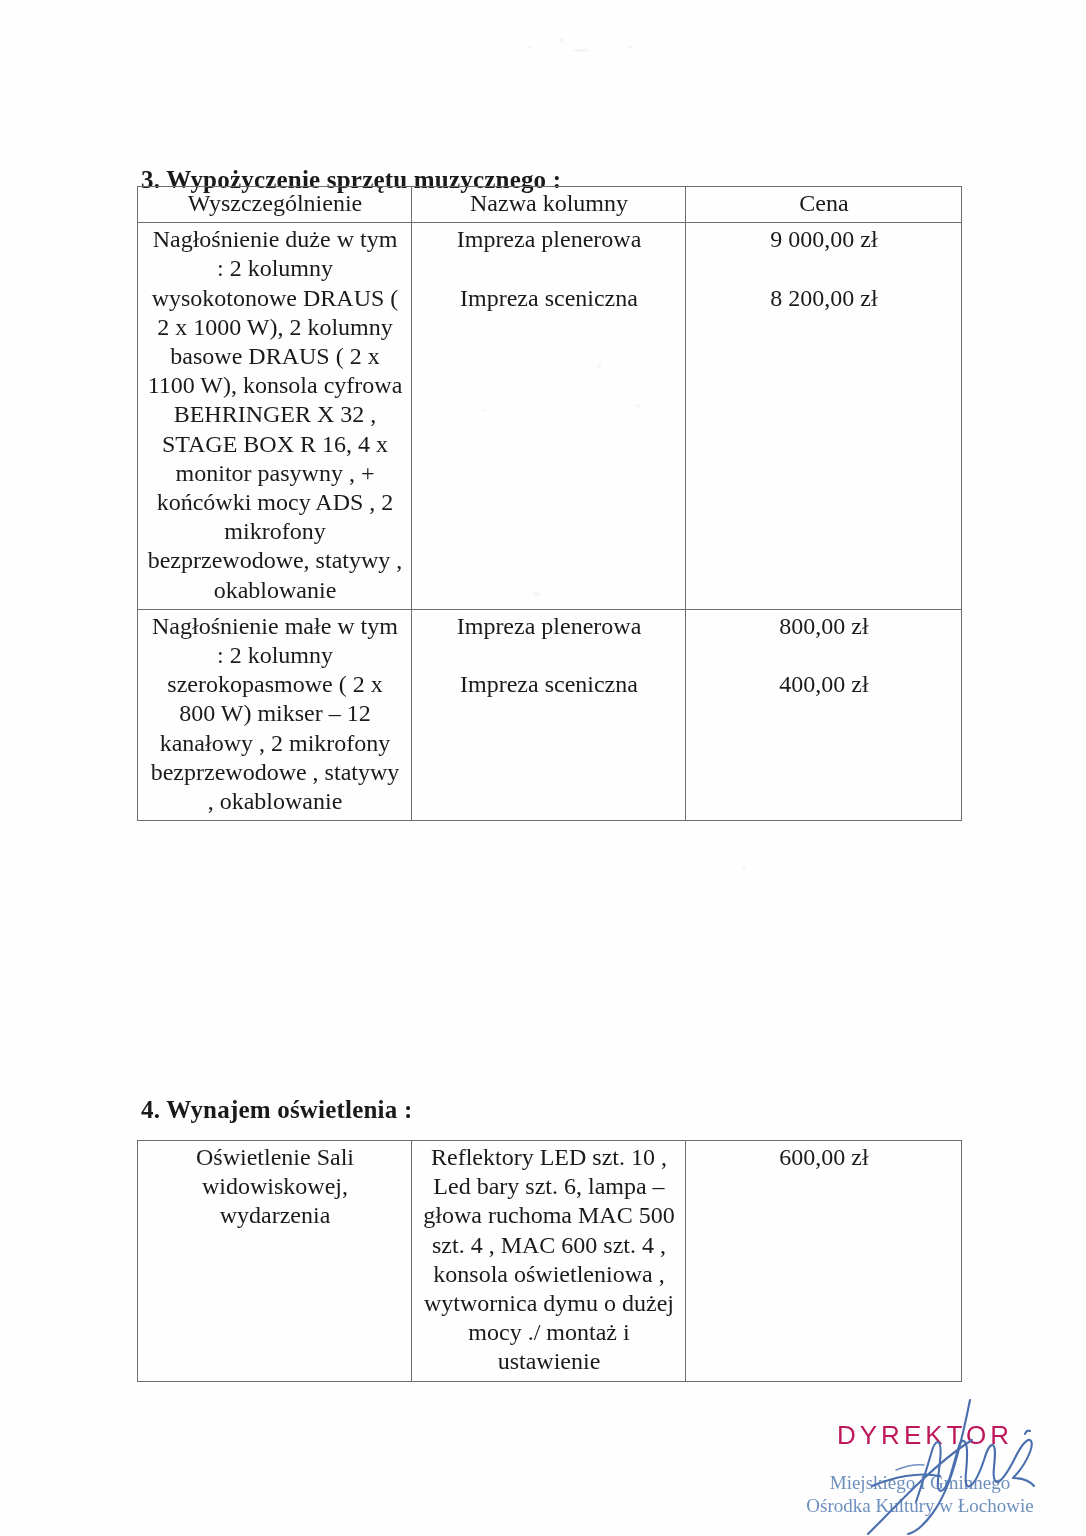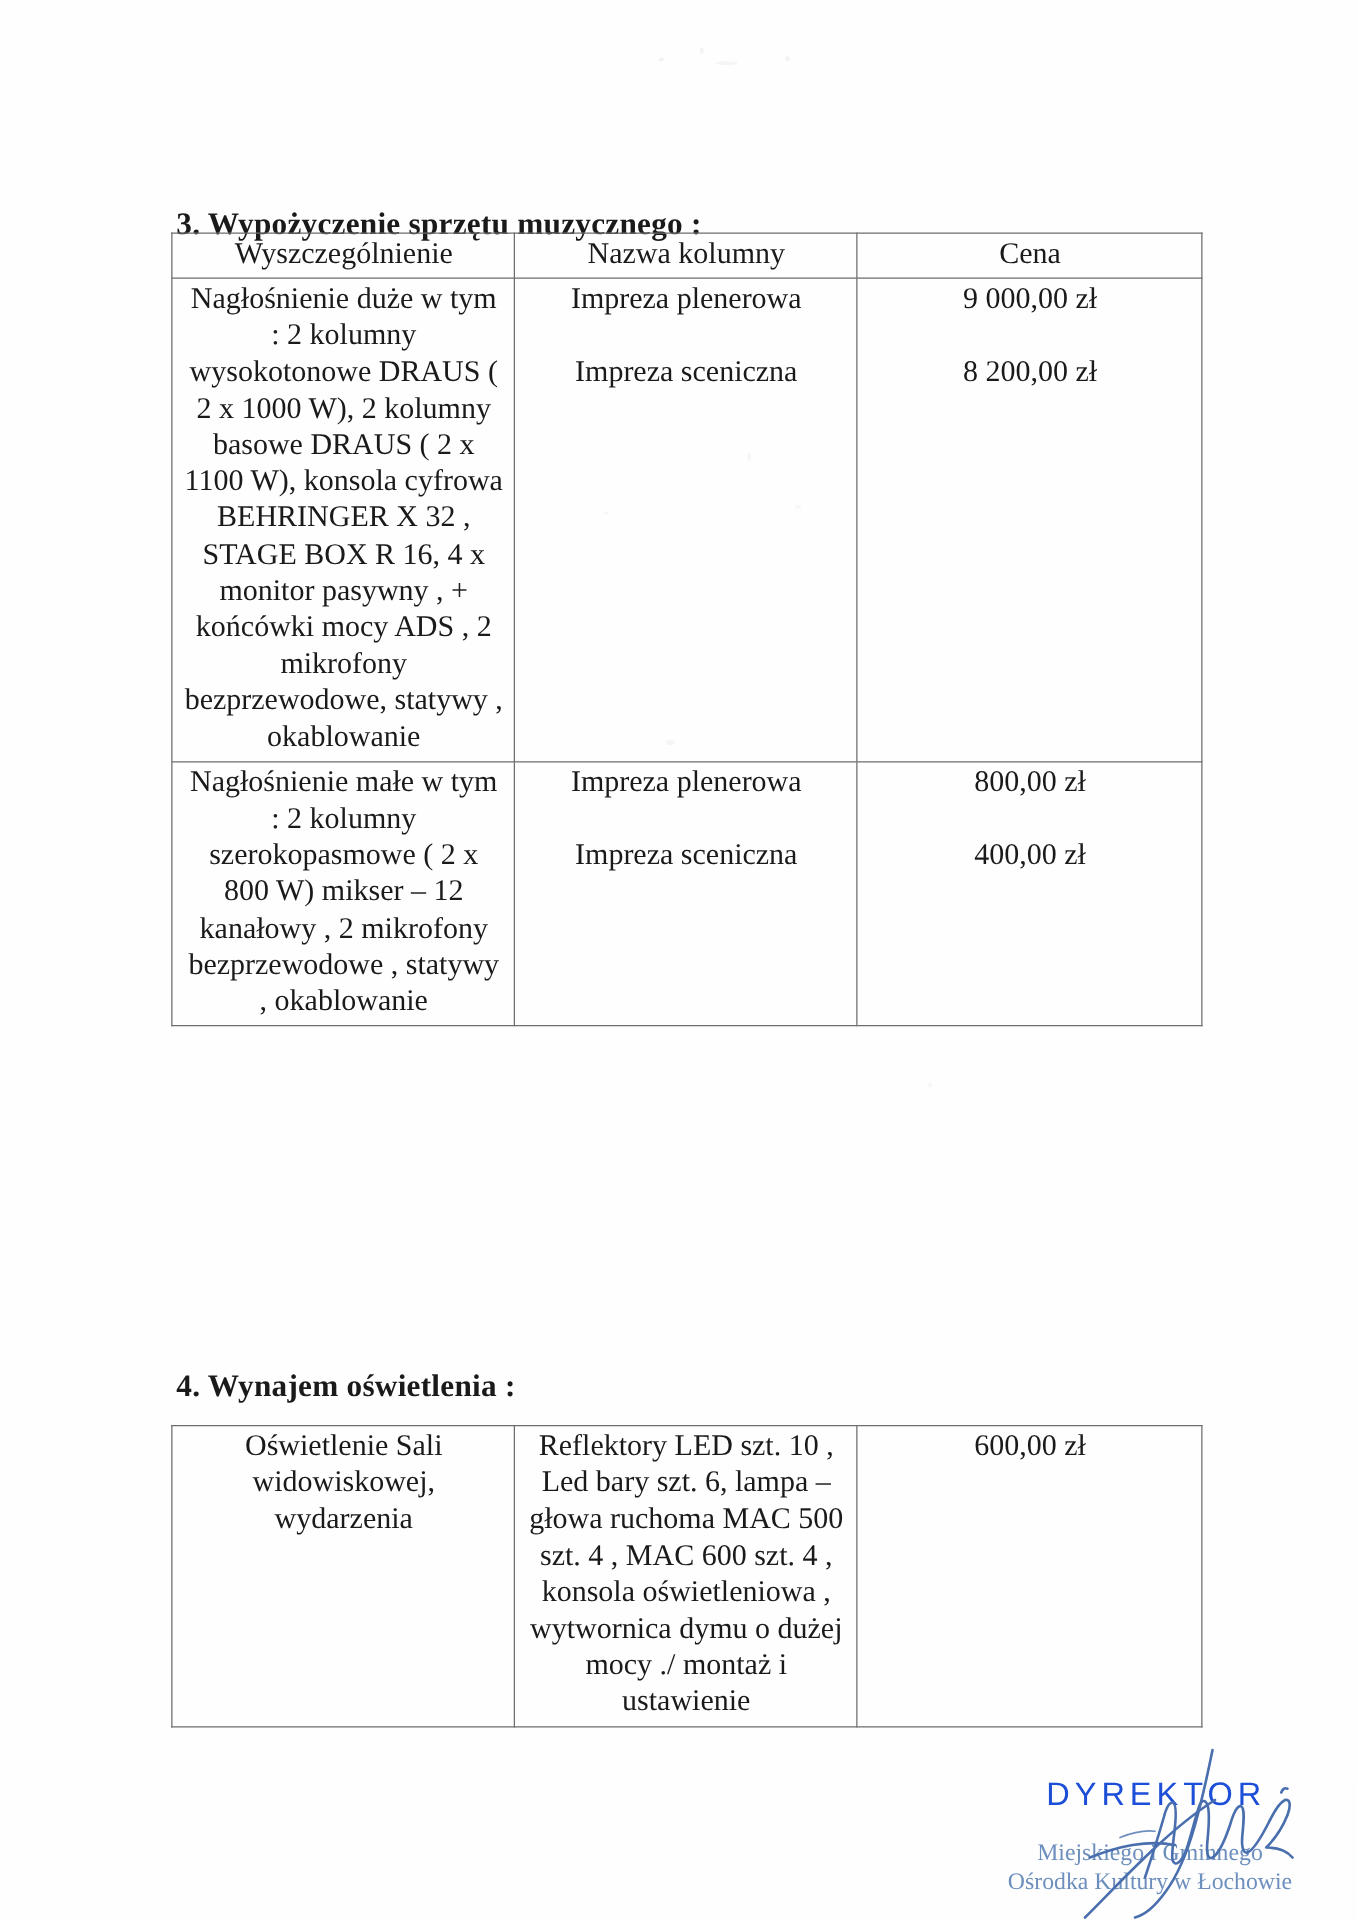--- a/index.html
+++ b/index.html
@@ -92,21 +92,21 @@
     height: 110px;
     color: #7d9cc8;
     text-align: center;
     pointer-events: none;
   }
   .stamp-title {
     font-family: "Liberation Sans", "DejaVu Sans", sans-serif;
     font-size: 26px;
     letter-spacing: 4px;
     font-weight: normal;
-    color: #1d4ed8;
+    color: #be185d;
     margin-left: 10px;
   }
   .stamp-line {
     font-size: 19px;
     line-height: 23px;
     color: #6d8fbe;
   }
   .stamp-l1 { margin-top: 20px; }
   .signature {
     position: absolute;

